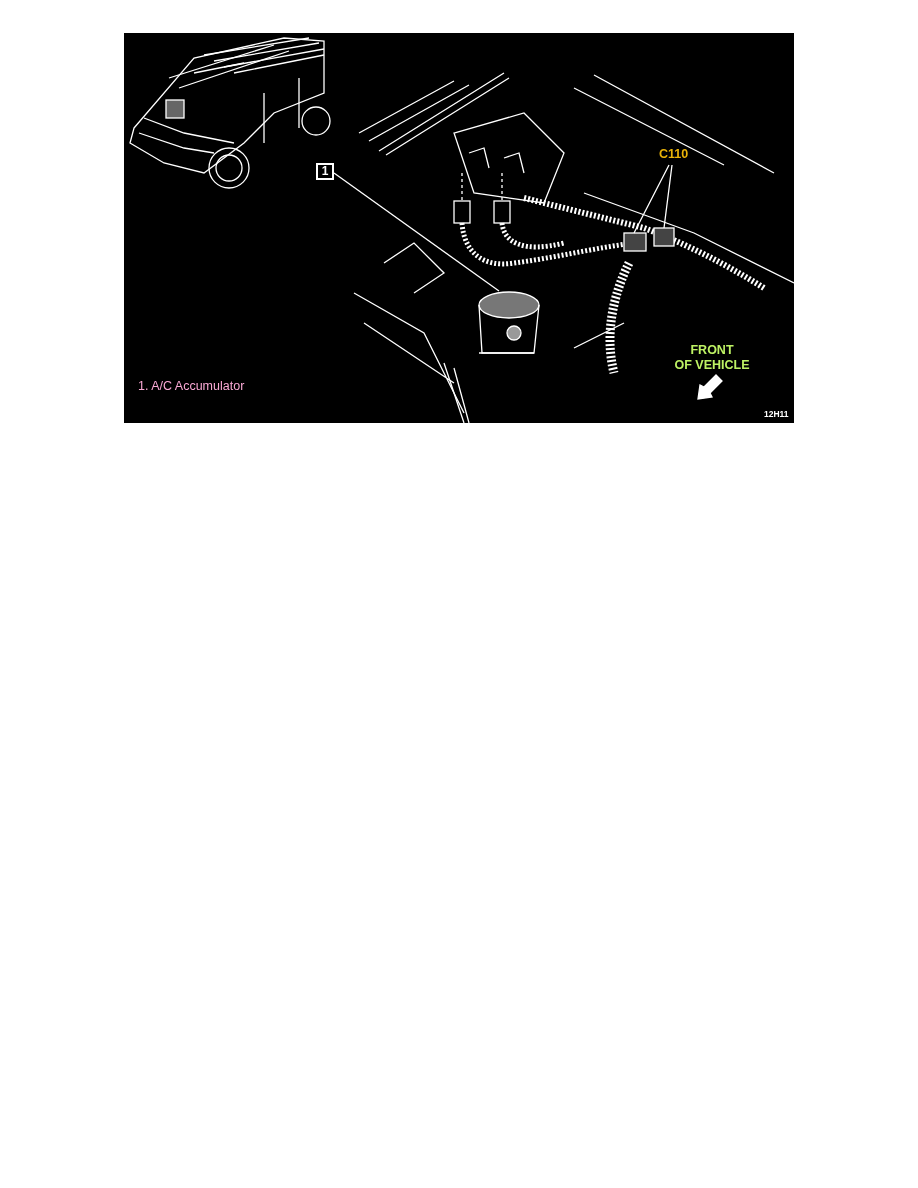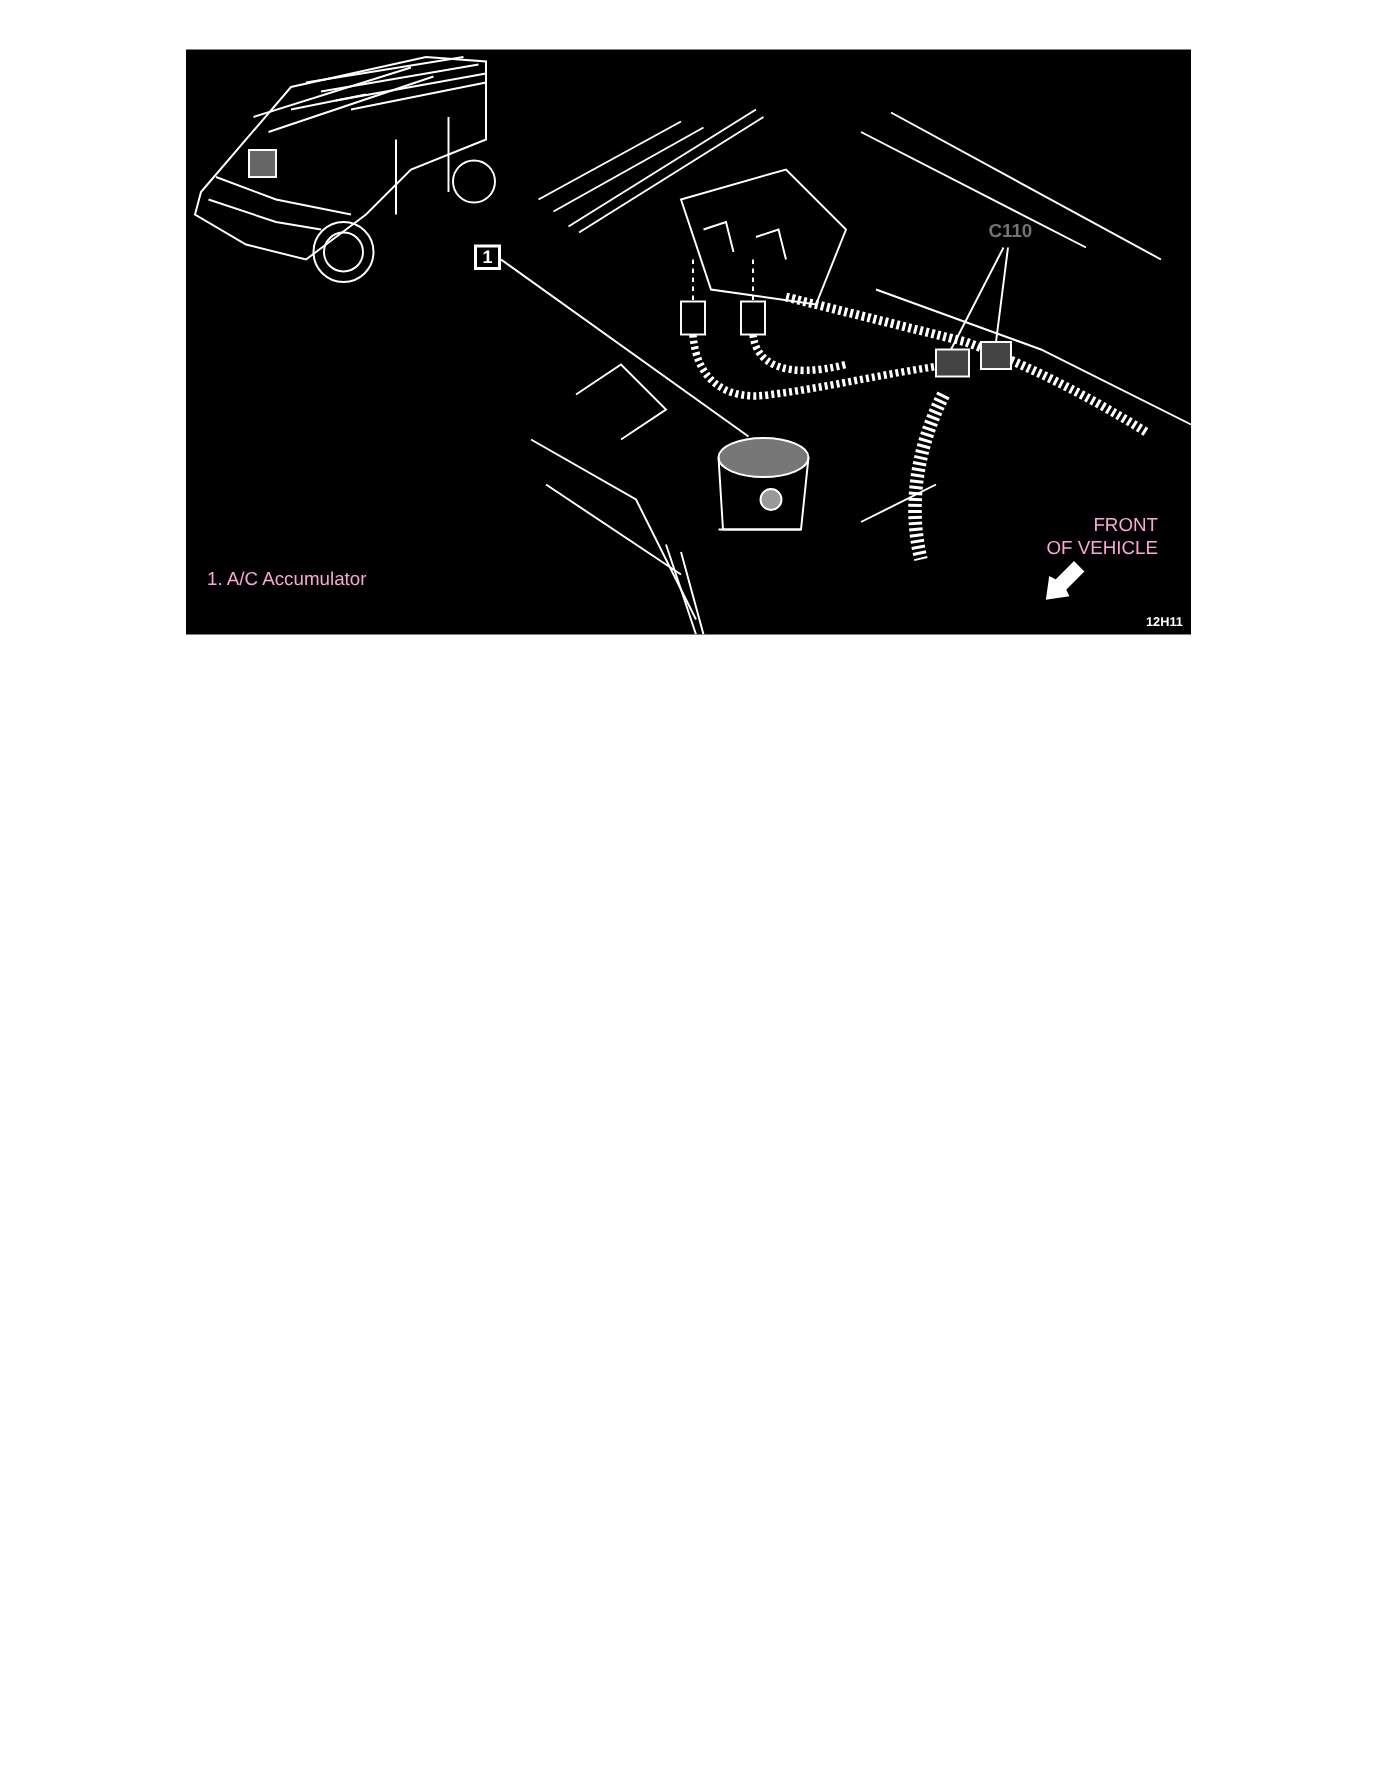--- a/index.html
+++ b/index.html
@@ -1,22 +1,22 @@
 <!DOCTYPE html>
 <html><head>
 <meta charset="utf-8">
 <style>
   html, body { margin:0; padding:0; background:#ffffff; }
   body { width:918px; height:1188px; position:relative; overflow:hidden; font-family:"Liberation Sans", sans-serif; }
   .panel { position:absolute; left:124px; top:33px; width:670px; height:390px; background:#000; overflow:hidden; }
   .panel svg { position:absolute; left:0; top:0; }
   .caption { position:absolute; left:14px; top:346px; color:#f9a8d4; font-size:12.5px; letter-spacing:0; }
   .callout-box { position:absolute; left:192px; top:130px; width:18px; height:17px; border:2px solid #fff; box-sizing:border-box; color:#fff; font-weight:bold; font-size:12px; text-align:center; line-height:13px; }
-  .conn-label { position:absolute; left:535px; top:114px; color:#737373; font-weight:bold; font-size:12.5px; }
-  .front-label { position:absolute; left:528px; top:310px; width:120px; color:#f9a8d4; font-weight:normal; font-size:12.5px; text-align:right; line-height:15px; }
+  .conn-label { position:absolute; left:535px; top:114px; color:#eab308; font-weight:bold; font-size:12.5px; }
+  .front-label { position:absolute; left:528px; top:310px; width:120px; color:#bef264; font-weight:bold; font-size:12.5px; text-align:center; line-height:15px; }
   .fig-id { position:absolute; left:640px; top:376px; color:#fff; font-weight:bold; font-size:8.5px; }
 </style>
 </head>
 <body>
 
 <div class="panel">
   <svg width="670" height="390" viewBox="0 0 670 390" fill="none" stroke="#fff" stroke-width="1.3">
 
     <g>
       <path d="M10 95 L70 25 L160 5 L200 8 L200 60 L150 80 L120 110 L80 140 L40 130 L6 110 Z"></path>

